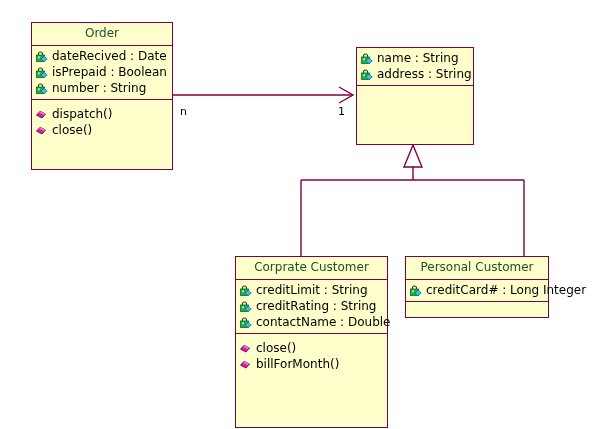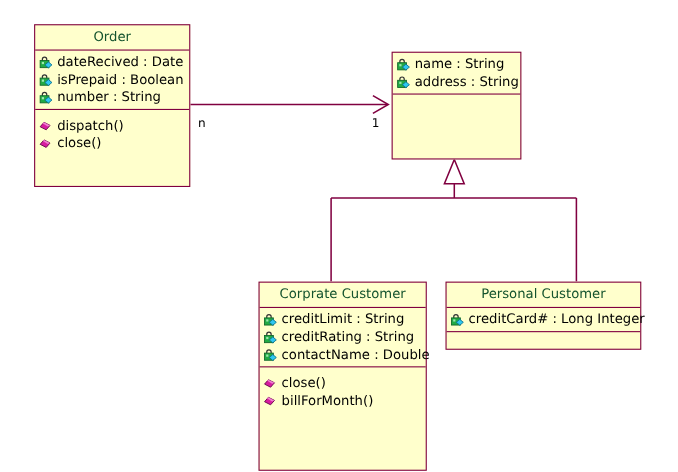--- a/index.html
+++ b/index.html
@@ -252,21 +252,21 @@
           <svg width="15" height="13" viewBox="0 0 15 13">
             <polygon points="5,3.2 10.5,6 7,10 1.5,7.2" fill="#d81ba0" stroke="#6e0d52" stroke-width="0.9"></polygon>
             <polygon points="5,3.2 10.5,6 8.4,6.9 3.6,4" fill="#f07fd0"></polygon>
           </svg>
         </span>
         <span>billForMonth()</span>
       </div>
     </div>
   </div>
 
-  <div class="uml-class" style="left:405px; top:256px; width:178px; height:62px;justify-content:flex-end;">
+  <div class="uml-class" style="left:405px; top:256px; width:144px; height:62px;justify-content:flex-end;">
     <div class="uml-title">Personal Customer</div>
 
     <div class="uml-compartment">
       <div class="uml-member">
         <span class="mi">
           <svg width="15" height="13" viewBox="0 0 15 13">
             <path d="M3.5 5.5 V4 a2 2 0 0 1 4 0 V5.5" fill="none" stroke="#333333" stroke-width="1.1"></path>
             <rect x="1.5" y="5" width="8" height="6.5" fill="#22aa44" stroke="#11662a" stroke-width="0.8"></rect>
             <rect x="3" y="6.3" width="2" height="2" fill="#9be8b0"></rect>
             <polygon points="9,6.3 12.2,9 9,11.7 5.8,9" fill="#2ec8f0" stroke="#0b6f90" stroke-width="0.8"></polygon>

